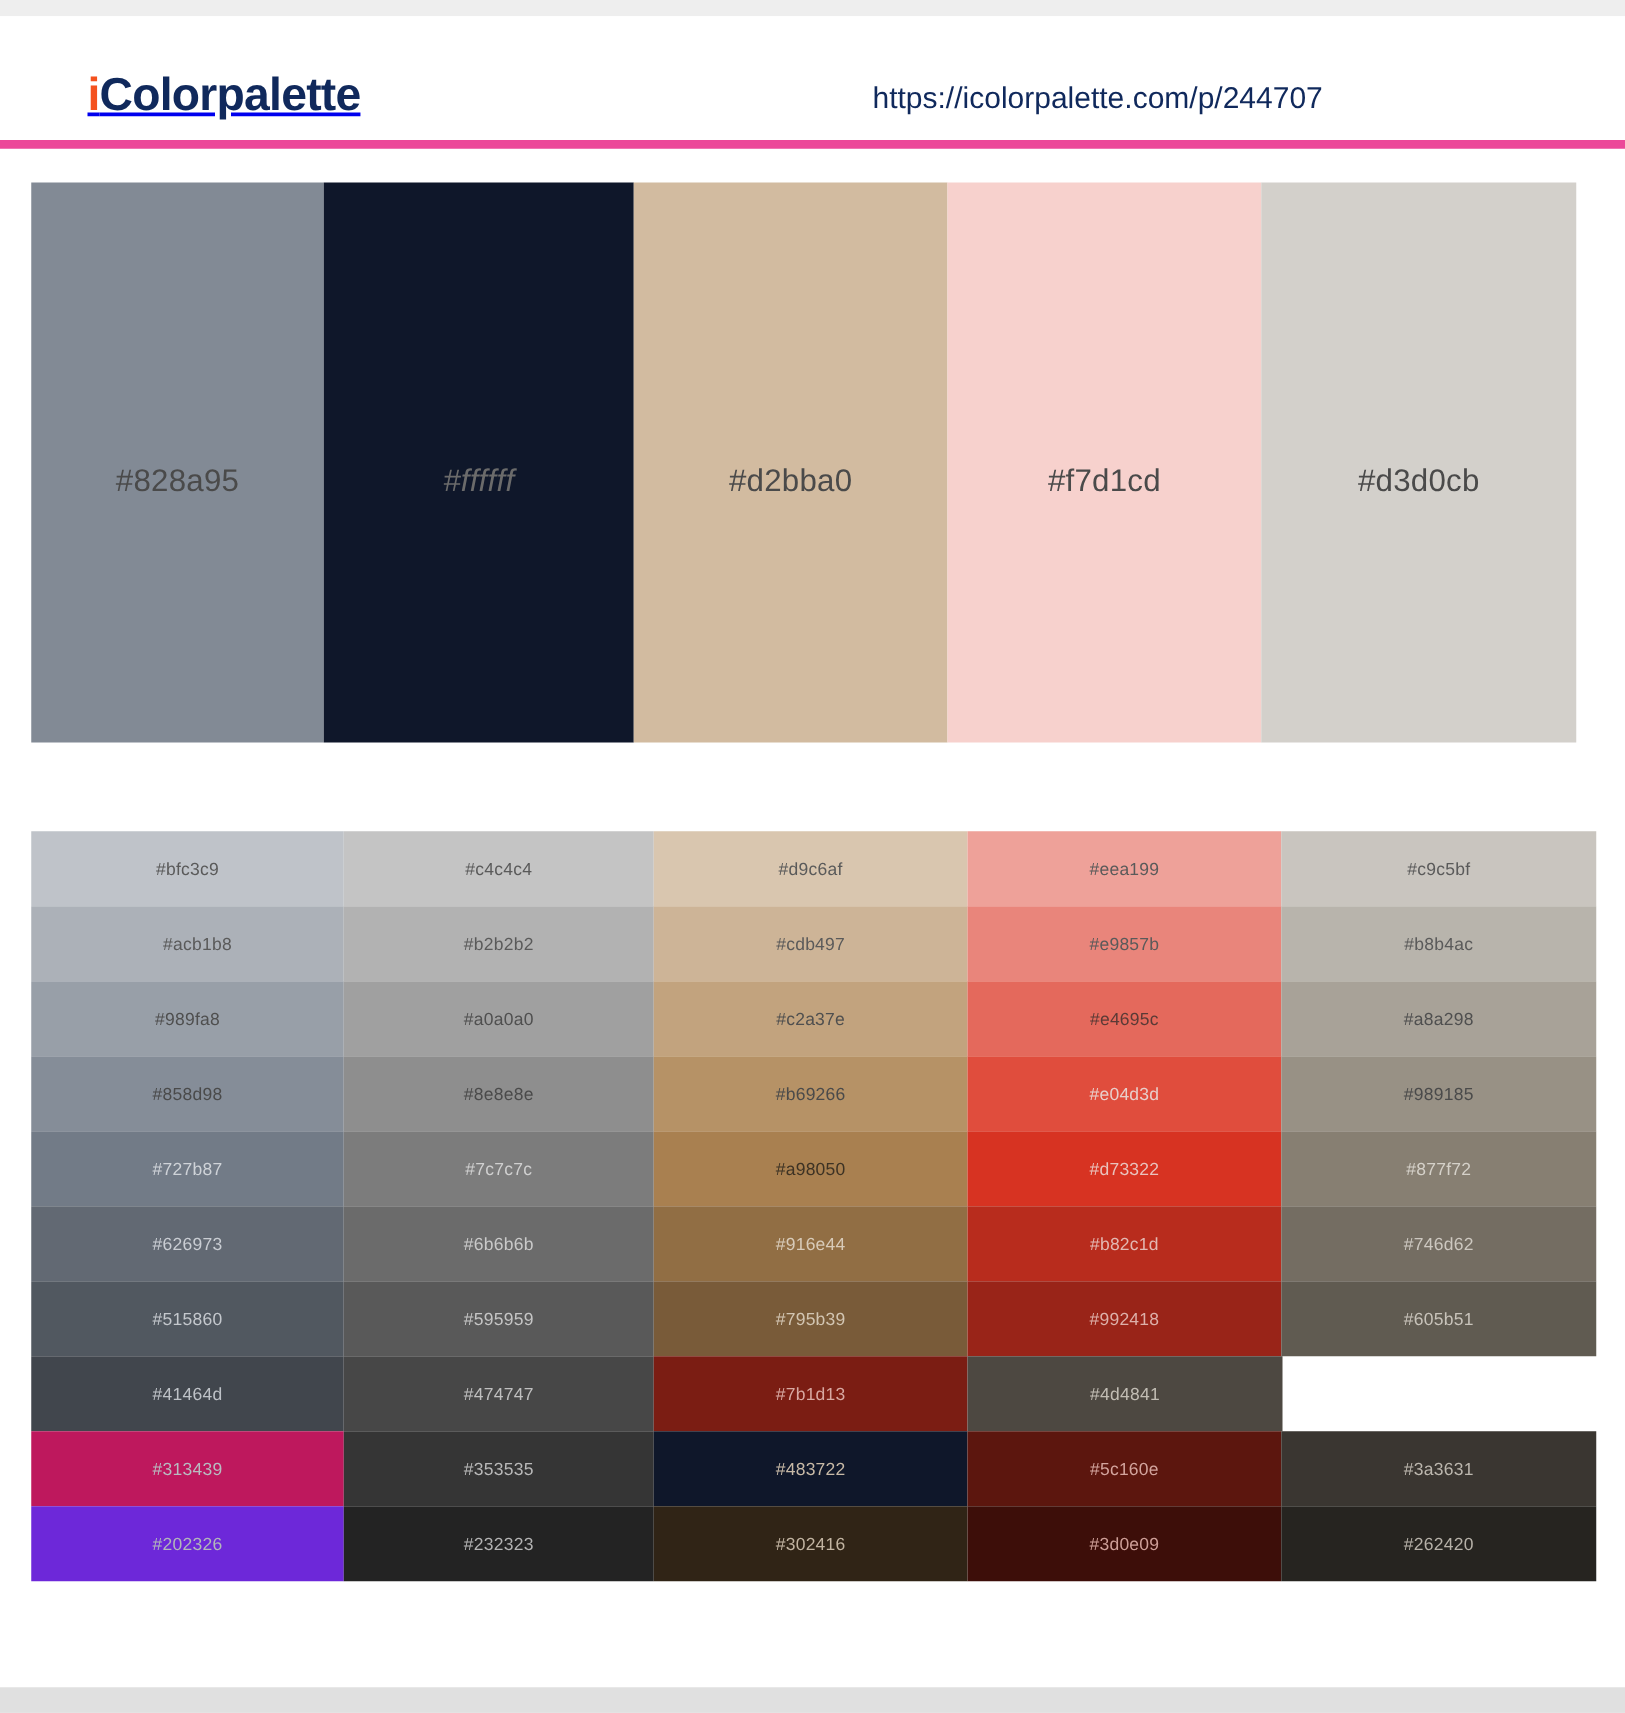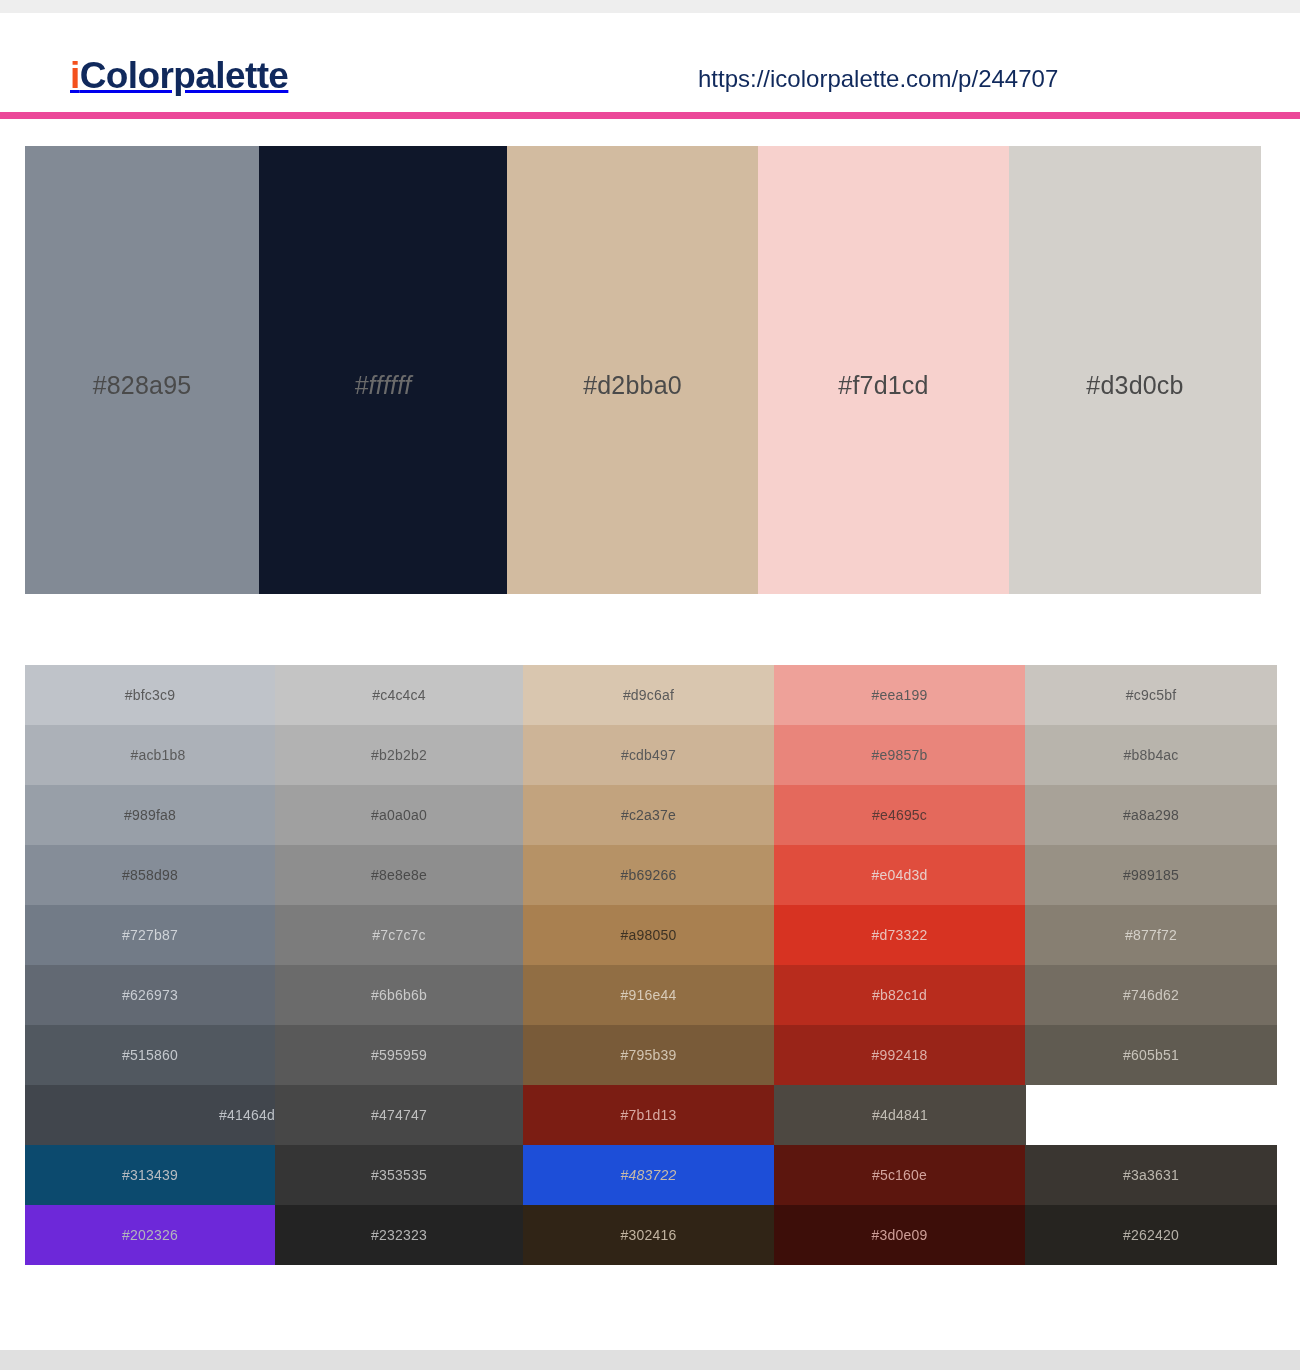--- a/index.html
+++ b/index.html
@@ -291,41 +291,41 @@
           <span class="label" style="color: rgb(210, 197, 178);">#795b39</span>
         </div>
         <div class="shade-cell c3" style="background: rgb(153, 36, 24);">
           <span class="label" style="color: rgb(221, 176, 169);">#992418</span>
         </div>
         <div class="shade-cell c4" style="background: rgb(96, 91, 81);">
           <span class="label" style="color: rgb(200, 195, 186);">#605b51</span>
         </div>
       </div>
       <div class="shade-row">
-        <div class="shade-cell c0" style="background: rgb(65, 70, 77); justify-content: flex-end;">
+        <div class="shade-cell c0" style="background: rgb(65, 70, 77);">
           <span class="label" style="color: rgb(190, 194, 199);">#41464d</span>
         </div>
         <div class="shade-cell c1" style="background: rgb(71, 71, 71);">
           <span class="label" style="color: rgb(191, 191, 191);">#474747</span>
         </div>
         <div class="shade-cell c3" style="background: rgb(123, 29, 19);">
           <span class="label" style="color: rgb(216, 169, 162);">#7b1d13</span>
         </div>
         <div class="shade-cell c4" style="background: rgb(77, 72, 65);">
           <span class="label" style="color: rgb(194, 189, 180);">#4d4841</span>
         </div>
       </div>
       <div class="shade-row">
-        <div class="shade-cell c0" style="background: #0c4a6e;">
+        <div class="shade-cell c0" style="background: #be185d;">
           <span class="label" style="color: rgb(184, 188, 193);">#313439</span>
         </div>
         <div class="shade-cell c1" style="background: rgb(53, 53, 53);">
           <span class="label" style="color: rgb(185, 185, 185);">#353535</span>
         </div>
-        <div class="shade-cell c2" style="background: #1d4ed8; font-style: italic;">
+        <div class="shade-cell c2" style="background: #0f172a;">
           <span class="label" style="color: rgb(200, 186, 167);">#483722</span>
         </div>
         <div class="shade-cell c3" style="background: rgb(92, 22, 14);">
           <span class="label" style="color: rgb(211, 164, 157);">#5c160e</span>
         </div>
         <div class="shade-cell c4" style="background: rgb(58, 54, 49);">
           <span class="label" style="color: rgb(188, 183, 174);">#3a3631</span>
         </div>
       </div>
       <div class="shade-row">

